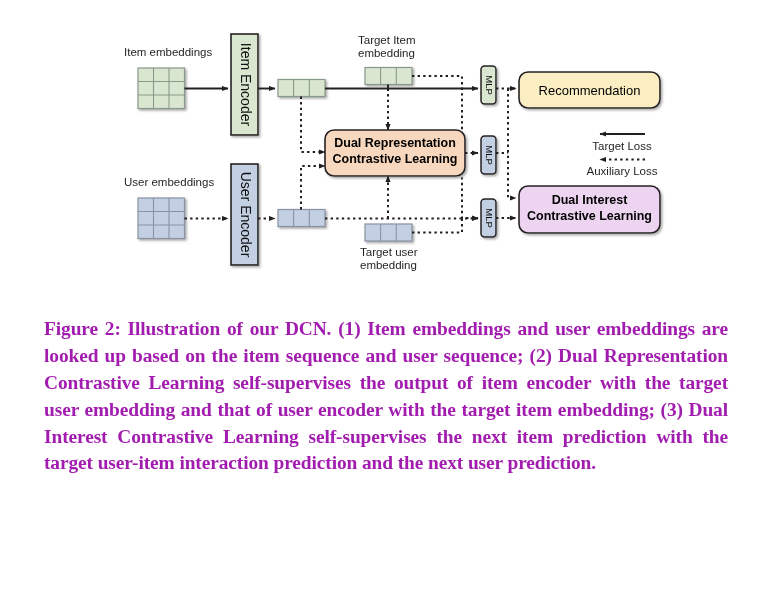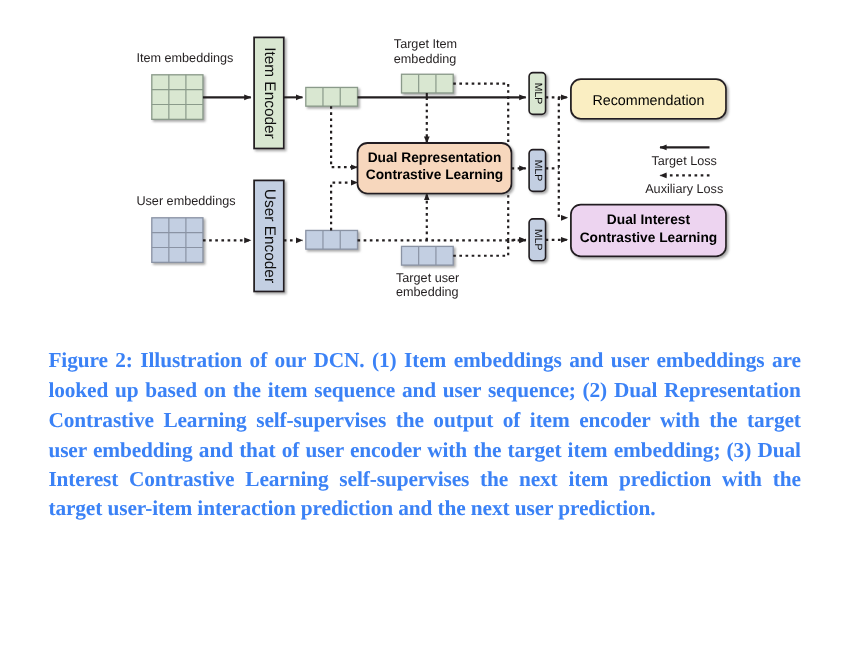--- a/index.html
+++ b/index.html
@@ -55,21 +55,21 @@
     fill: #231f20;
   }
   #caption {
     position: absolute;
     left: 44px;
     top: 316px;
     width: 684px;
     font-family: "Liberation Serif", serif;
     font-size: 19.4px;
     font-weight: bold;
-    color: #3b82f6;
+    color: #a21caf;
     line-height: 1.385;
     text-align: justify;
     text-justify: inter-word;
     letter-spacing: -0.1px;
   }
 </style>
 </head>
 <body>
 
 <div id="figure-area">

